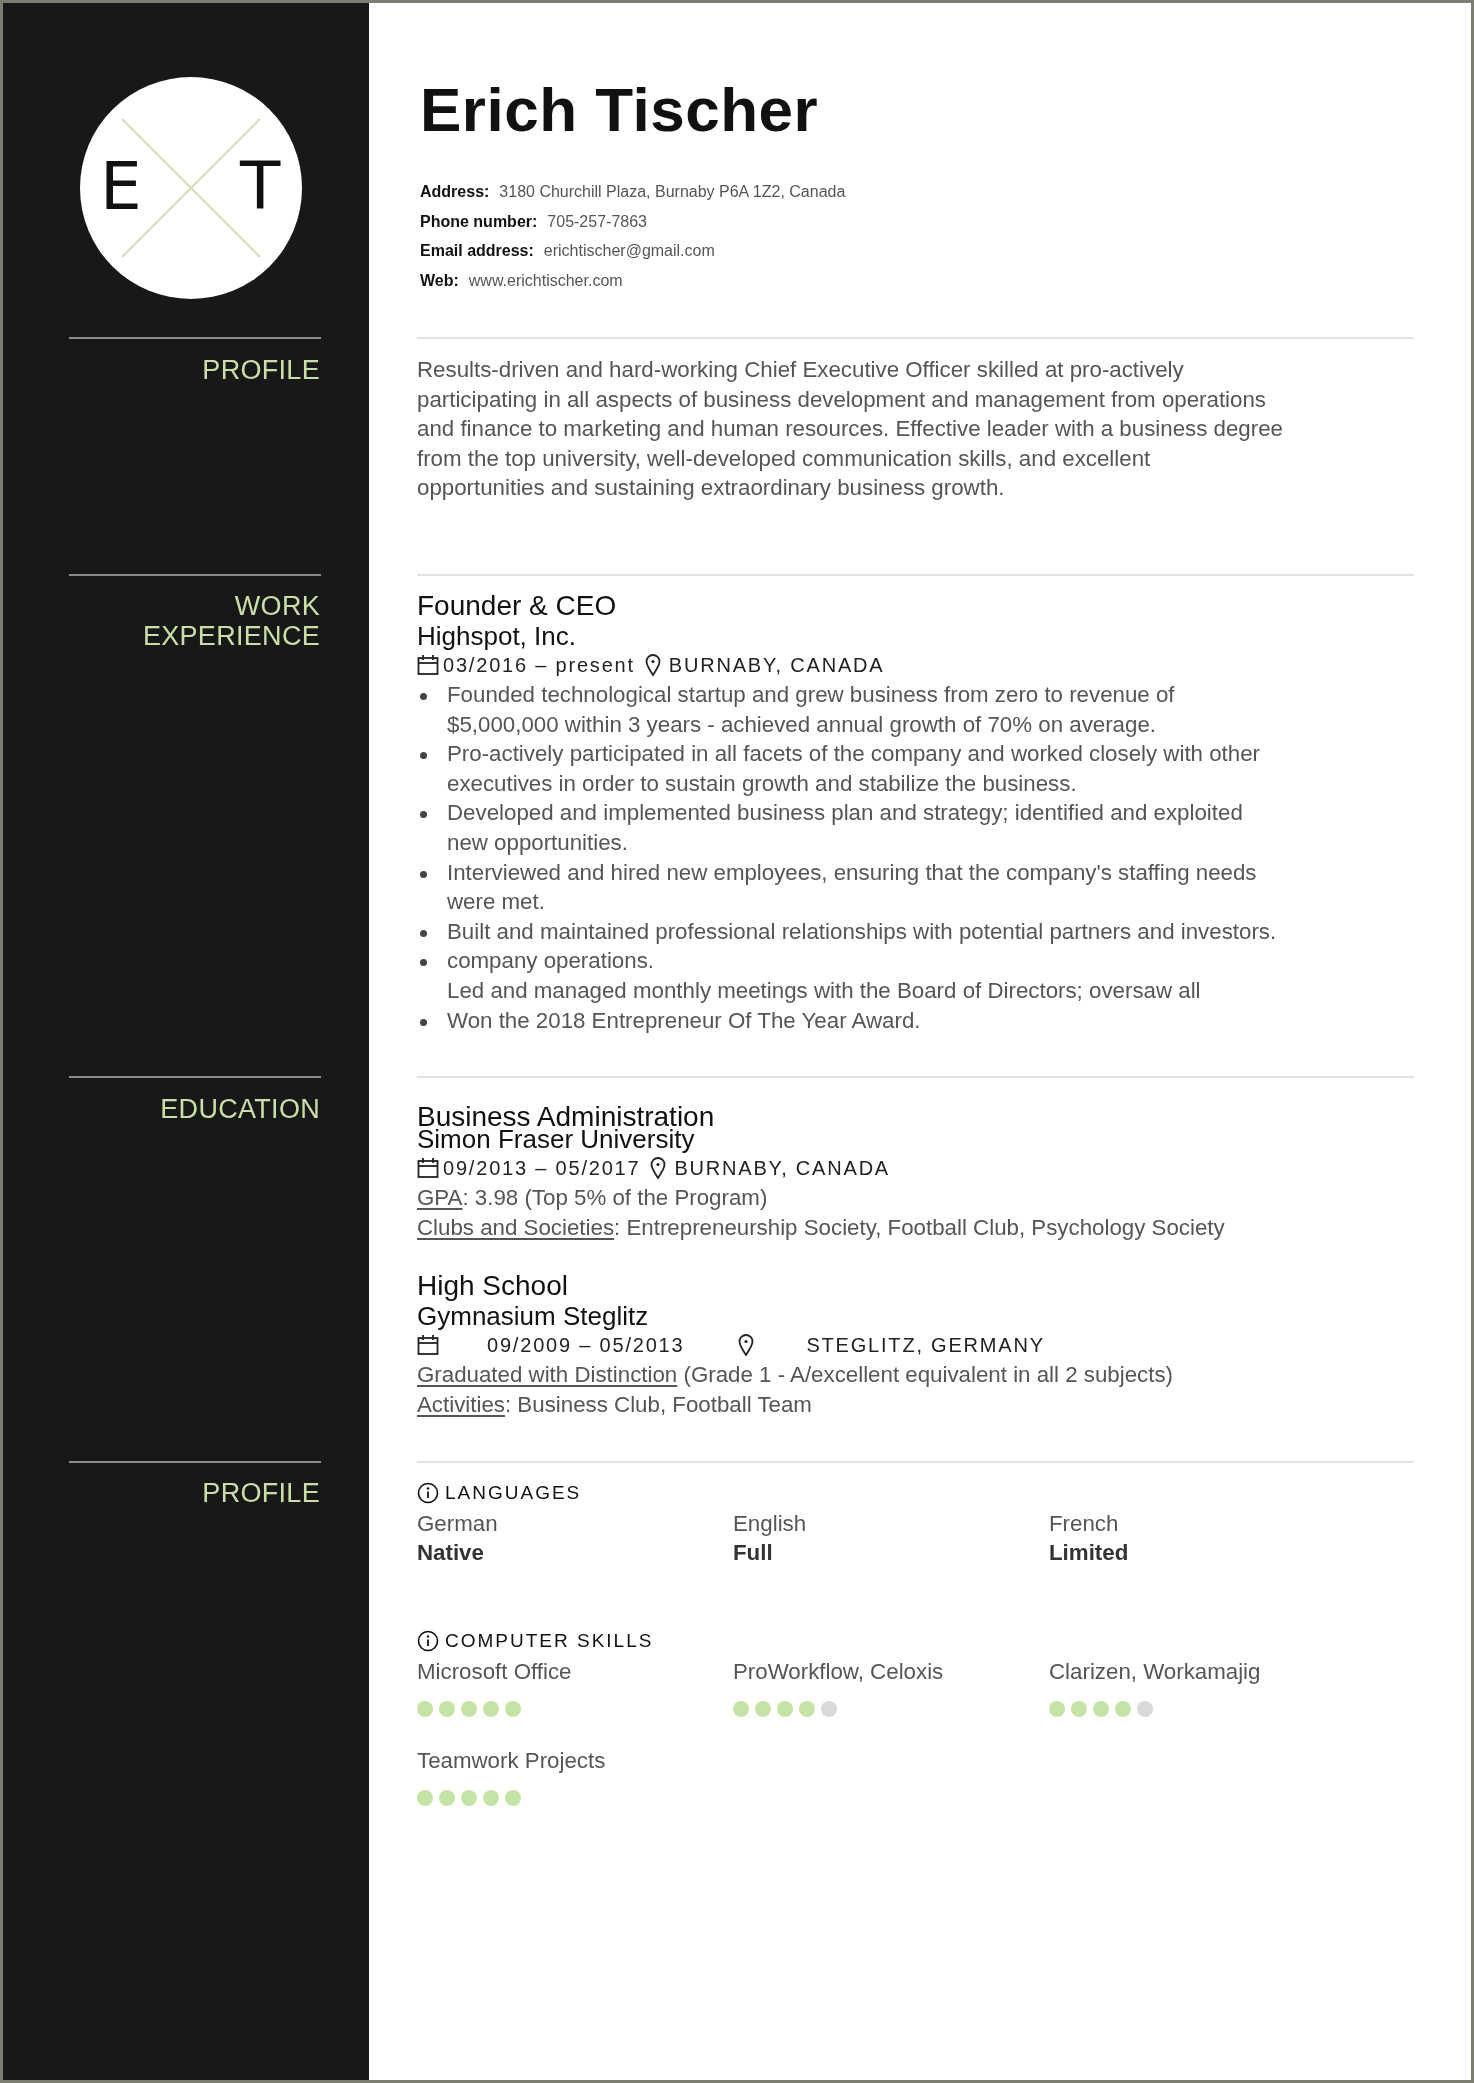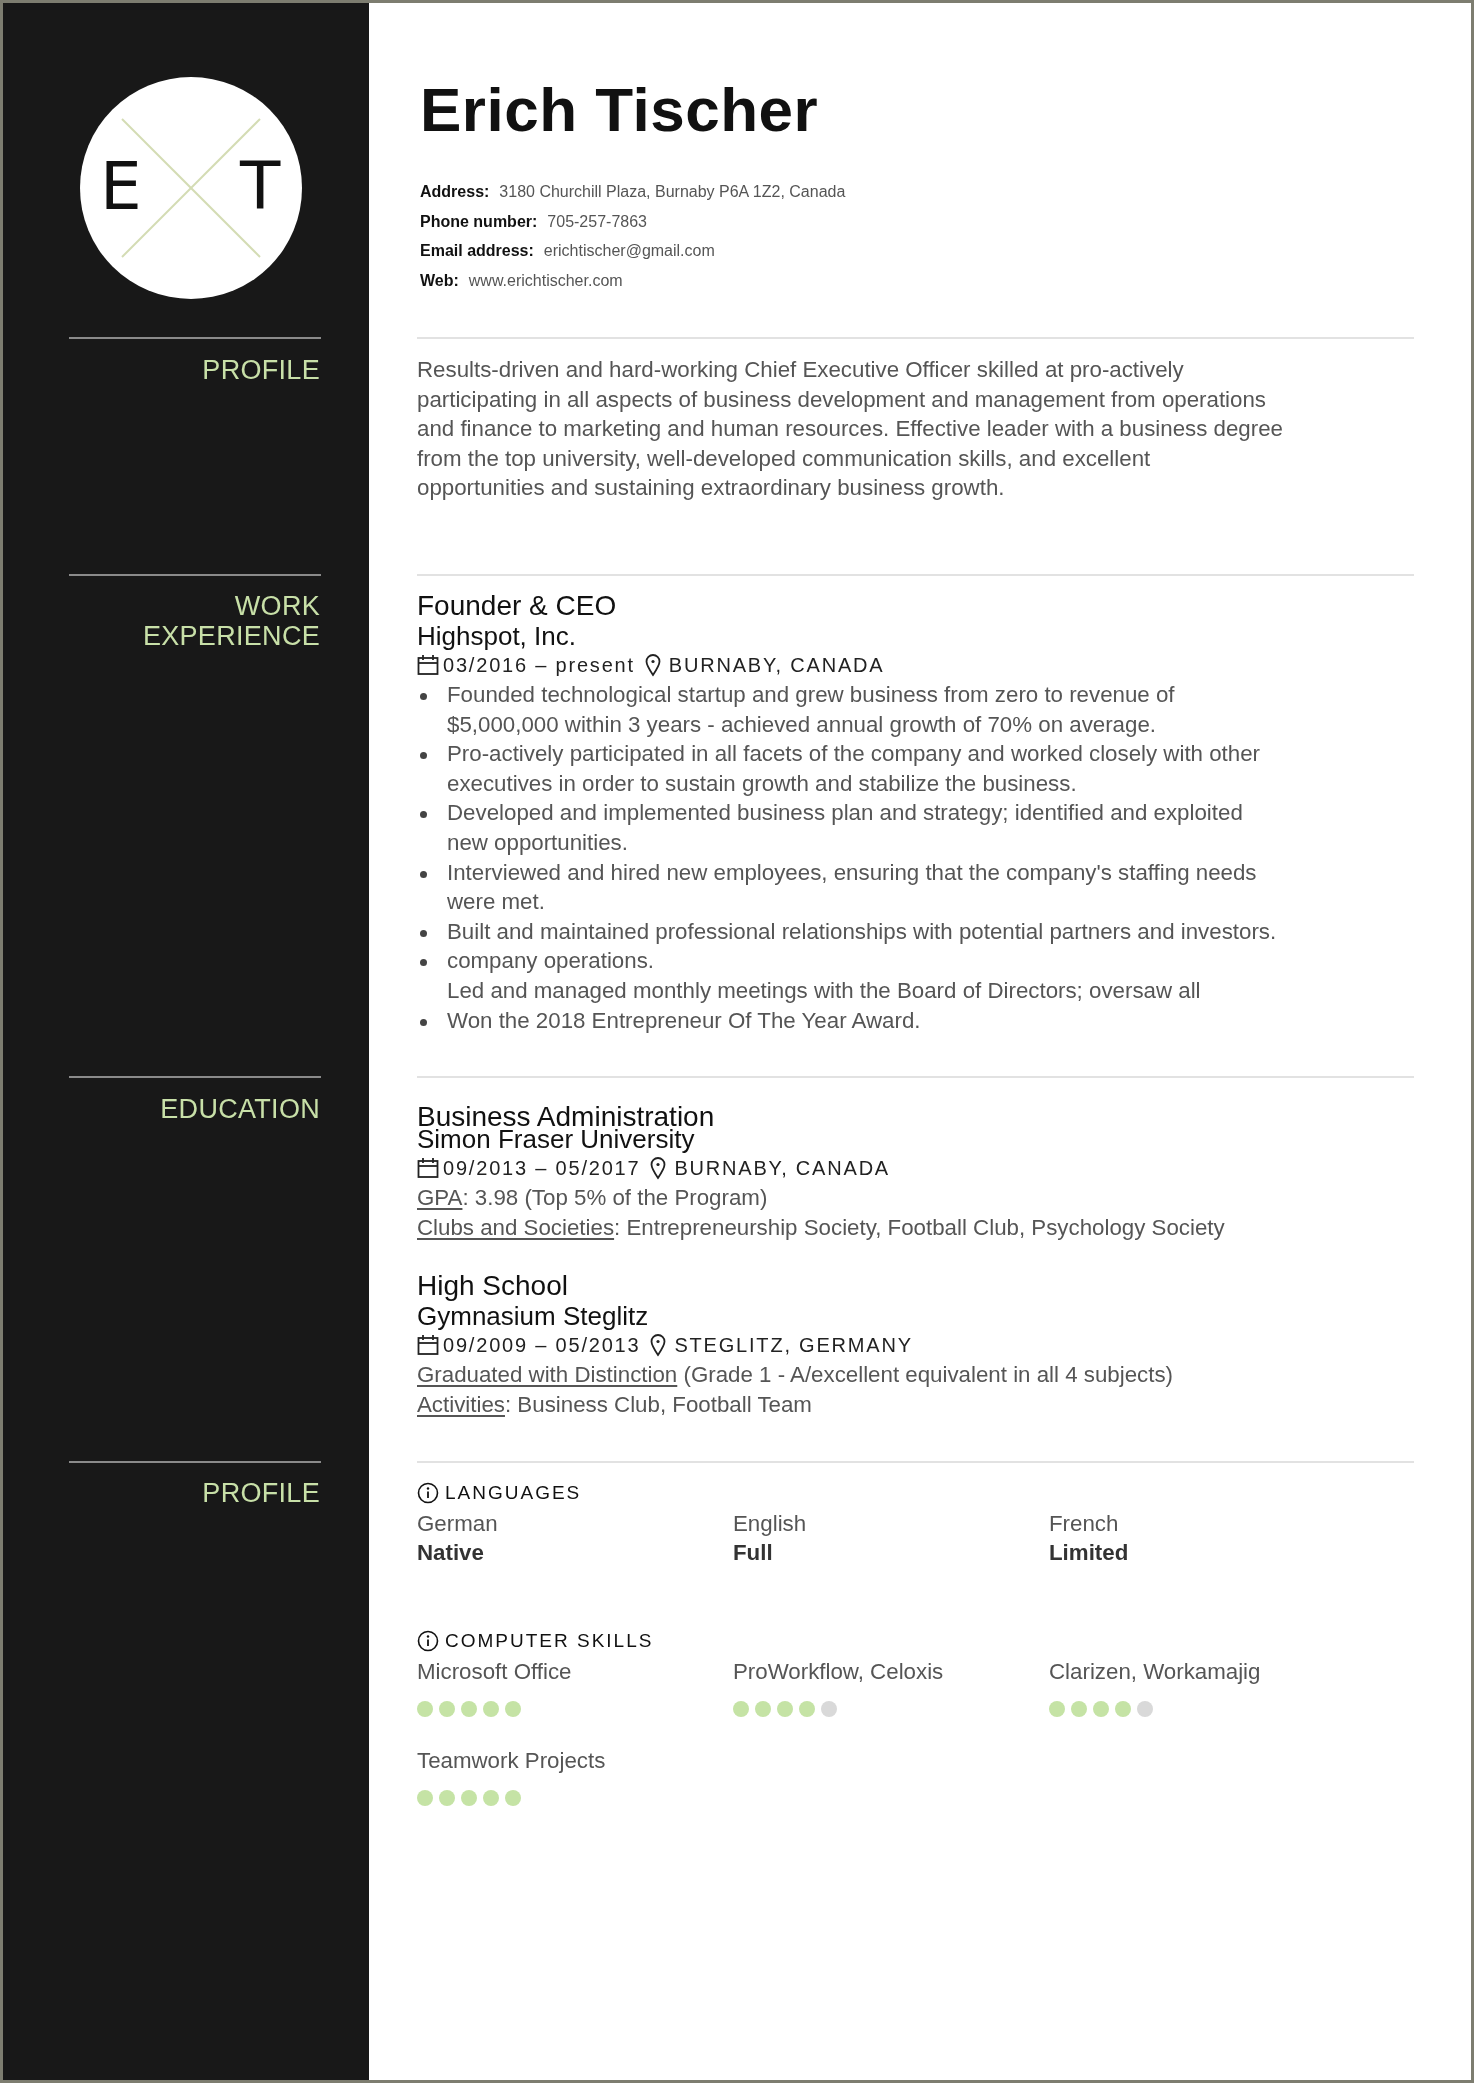--- a/index.html
+++ b/index.html
@@ -161,35 +161,35 @@
     <path d="M8 22 C4 16 1.5 12 1.5 8.5 A6.5 6.5 0 0 1 14.5 8.5 C14.5 12 12 16 8 22 Z" fill="none" stroke="#222" stroke-width="1.8"></path>
     <circle cx="8" cy="8.5" r="1.6" fill="#222"></circle>
   </svg>
   <span>BURNABY, CANADA</span>
 </div>
 <div class="line" style="top:1183px;"><u>GPA</u><span>: 3.98 (Top 5% of the Program)</span></div>
 <div class="line" style="top:1213px;"><u>Clubs and Societies</u><span>: Entrepreneurship Society, Football Club, Psychology Society</span></div>
 
 <div class="h-title" style="top:1270px;">High School</div>
 <div class="h-sub" style="top:1301px;">Gymnasium Steglitz</div>
-<div class="meta" style="top:1331px;">
+<div class="meta" style="top:1331px;gap:44px;">
   <svg width="22" height="22" viewBox="0 0 22 22">
     <rect x="1.5" y="4" width="19" height="16" fill="none" stroke="#222" stroke-width="1.8"></rect>
     <line x1="1.5" y1="9" x2="20.5" y2="9" stroke="#222" stroke-width="1.8"></line>
     <line x1="6" y1="1" x2="6" y2="6" stroke="#222" stroke-width="1.8"></line>
     <line x1="16" y1="1" x2="16" y2="6" stroke="#222" stroke-width="1.8"></line>
   </svg>
   <span>09/2009 – 05/2013</span>
   <svg class="loc-icon" width="16" height="24" viewBox="0 0 16 24">
     <path d="M8 22 C4 16 1.5 12 1.5 8.5 A6.5 6.5 0 0 1 14.5 8.5 C14.5 12 12 16 8 22 Z" fill="none" stroke="#222" stroke-width="1.8"></path>
     <circle cx="8" cy="8.5" r="1.6" fill="#222"></circle>
   </svg>
   <span>STEGLITZ, GERMANY</span>
 </div>
-<div class="line" style="top:1360px;"><u>Graduated with Distinction</u><span> (Grade 1 - A/excellent equivalent in all 4 subjects)</span></div>
+<div class="line" style="top:1360px;"><u>Graduated with Distinction</u><span> (Grade 1 - A/excellent equivalent in all 2 subjects)</span></div>
 <div class="line" style="top:1390px;"><u>Activities</u><span>: Business Club, Football Team</span></div>
 
 <div class="main-rule" style="top:1461px;"></div>
 
 <div class="skill-head" style="top:1480px;">
   <svg width="22" height="22" viewBox="0 0 22 22">
     <circle cx="11" cy="11" r="9.5" fill="none" stroke="#111" stroke-width="1.6"></circle>
     <circle cx="11" cy="6.5" r="1.2" fill="#111"></circle>
     <line x1="11" y1="9.5" x2="11" y2="16" stroke="#111" stroke-width="1.8"></line>
   </svg>

